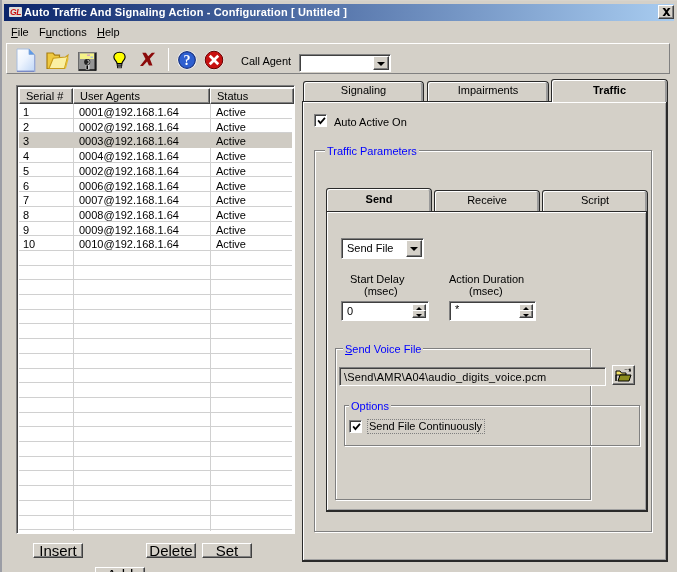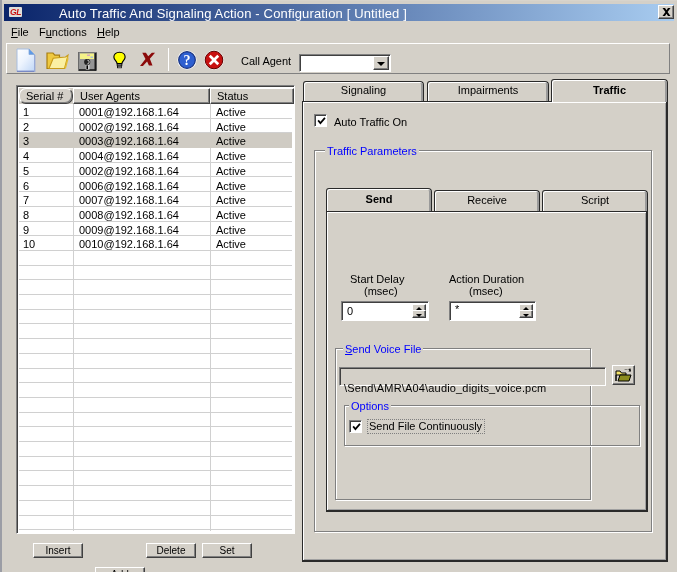--- a/index.html
+++ b/index.html
@@ -8,21 +8,21 @@
 #win { will-change:transform; position:relative; width:677px; height:572px; background:#D4D0C8; }
 .abs { position:absolute; }
 
 
 #brd-l { left:0; top:0; width:2px; height:572px; background:#9B9DA5; }
 #brd-t { left:0; top:0; width:677px; height:1px; background:#D8D4CC; }
 
 
 #title { left:4px; top:4px; width:670px; height:17px; background:linear-gradient(to right,#0A246A 0%,#A8CCF0 100%); }
 #ticon { left:9px; top:7px; width:13px; height:10px; background:#E0DEDA; border-radius:1px; color:#CC1010; font-weight:bold; font-style:italic; font-size:8.5px; line-height:10px; text-align:center; letter-spacing:-0.5px; }
-#ttext { left:24px; top:5.5px; color:#fff; font-weight:normal; font-size:13px; letter-spacing:0.15px;margin-left:35px; }
+#ttext { left:24px; top:5.5px; color:#fff; font-weight:bold; font-size:11px; letter-spacing:0.15px; }
 #closeb { left:658px; top:5px; width:16px; height:14px; background:#D4D0C8; border:1px solid; border-color:#FFFFFF #404040 #404040 #FFFFFF; box-shadow:inset -1px -1px 0 #808080; }
 #closeb svg { position:absolute; left:3px; top:2px; }
 
 
 #menu { left:4px; top:21px; width:670px; height:20px; }
 .mitem { position:absolute; top:5px; }
 .ul { text-decoration:underline; }
 
 
 #toolbar { left:6px; top:43px; width:664px; height:31px; border-top:1px solid #FFFFFF; border-left:1px solid #FFFFFF; border-bottom:1px solid #808080; border-right:1px solid #808080; }
@@ -42,21 +42,21 @@
 .hcell { position:absolute; top:0; height:16px; background:#D4D0C8; border:1px solid; border-color:#FFFFFF #404040 #404040 #FFFFFF; box-shadow:inset -1px -1px 0 #808080; padding:1px 0 0 6px; }
 #vline1 { position:absolute; left:54px; top:16px; bottom:0; width:1px; background:#D0D0D0; }
 #vline2 { position:absolute; left:191px; top:16px; bottom:0; width:1px; background:#D0D0D0; }
 #hilite { position:absolute; left:0; top:45.4px; width:100%; height:14.7px; background:#CFCBC3; }
 .row { position:absolute; left:0; width:100%; height:14.7px; }
 .c1 { position:absolute; left:4px; top:2px; }
 .c2 { position:absolute; left:60px; top:2px; }
 .c3 { position:absolute; left:197px; top:2px; }
 
 
-.btn { position:absolute; top:543px; width:50px; height:15px; background:#D4D0C8; border:1px solid; border-color:#FFFFFF #404040 #404040 #FFFFFF; box-shadow:inset -1px -1px 0 #808080; text-align:center; line-height:13px; font-size:10px; }
+.btn { position:absolute; top:543px; width:50px; height:15px; background:#D4D0C8; border:1px solid; border-color:#FFFFFF #404040 #404040 #FFFFFF; box-shadow:inset -1px -1px 0 #808080; text-align:center; line-height:13px; font-size:15px; }
 
 
 .tabpage { position:absolute; background:#D4D0C8; border:1px solid #2A2A2A; border-right-width:2px; border-bottom-width:2px; box-shadow:inset 1px 1px 0 #FFFFFF, inset -1px -1px 0 #A0A0A0; }
 .tab { position:absolute; background:#D4D0C8; border:1px solid #2A2A2A; border-bottom:none; border-radius:3px 4px 0 0; box-shadow:inset 1px 1px 0 #FFFFFF, inset -2px 0 0 #9A9A9A; text-align:center; }
 .tab.active { z-index:5; }
 #otabpage { left:302px; top:101px; width:366px; height:461px; }
 #tab-sig { left:303px; top:81px; width:121px; height:20px; padding-top:2px; }
 #tab-imp { left:427px; top:81px; width:122px; height:20px; padding-top:2px; }
 #tab-tra { left:551px; top:79px; width:117px; height:23px; padding-top:3.5px; font-weight:bold; }
 
@@ -179,21 +179,21 @@
         <span class="dropbtn"></span>
       </div>
   </div>
 
   <div id="grid" class="abs">
     <div id="gridin">
       <div id="vline1"></div>
       <div id="vline2"></div>
       <div id="hilite"></div>
       <div id="ghead">
-        <div class="hcell" style="left:0; width:54px;border-radius:7px;">Serial #</div>
+        <div class="hcell" style="left:0; width:54px;">Serial #</div>
         <div class="hcell" style="left:54px; width:137px;">User Agents</div>
         <div class="hcell" style="left:191px; width:84px;">Status</div>
       </div>
       <div class="row" style="top:16px">
           <span class="c1">1</span>
           <span class="c2">0001@192.168.1.64</span>
           <span class="c3">Active</span>
         </div>
       <div class="row" style="top:30.7px">
           <span class="c1">2</span>
@@ -251,31 +251,35 @@
   <div class="tab" id="tab-sig">Signaling</div>
   <div class="tab" id="tab-imp">Impairments</div>
   <div class="tabpage" id="otabpage"></div>
   <div class="tab active" id="tab-tra">Traffic</div>
 
   <div class="cb" style="left:314px; top:114px;">
       <svg width="9" height="9" viewBox="0 0 9 9">
         <path d="M0.5 4 L1.8 2.8 L3.4 4.8 L7.3 0.3 L8.6 1.5 L3.4 7.6 Z" fill="#000"></path>
       </svg>
     </div>
-  <div class="lbl" style="left:334px; top:116px;">Auto Traffic On</div>
+  <div class="lbl" style="left:334px; top:116px;">Auto Active On</div>
 
   <div class="group" style="left:314px; top:150px; width:338px; height:382px;">
     <span class="glabel" style="left:10px;">Traffic Parameters</span>
   </div>
 
   <div class="tab" id="tab-recv">Receive</div>
   <div class="tab" id="tab-scpt">Script</div>
   <div class="tabpage" id="itabpage"></div>
   <div class="tab active" id="tab-send">Send</div>
 
+  <div class="field abs" style="left:341px; top:238px; width:83px; height:21px;">
+    <span style="position:absolute; left:5px; top:3px;">Send File</span>
+    <span class="dropbtn"></span>
+  </div>
   <div class="lbl" style="left:350px; top:273px;">Start Delay</div>
   <div class="lbl" style="left:364px; top:285px;">(msec)</div>
   <div class="lbl" style="left:449px; top:273px;">Action Duration</div>
   <div class="lbl" style="left:469px; top:285px;">(msec)</div>
   <div class="field abs" style="left:341px; top:301px; width:88px; height:20px;">
     <span style="position:absolute; left:5px; top:3px;">0</span>
     <span class="spinbtns">
         <span class="spinu"></span>
         <span class="spind"></span>
       </span>
@@ -285,21 +289,21 @@
     <span class="spinbtns">
         <span class="spinu"></span>
         <span class="spind"></span>
       </span>
   </div>
 
   <div class="group" style="left:335px; top:348px; width:256px; height:152px;">
     <span class="glabel" style="left:7px;"><span class="ul">S</span>end Voice File</span>
   </div>
   <div class="field abs" style="left:339px; top:367px; width:267px; height:19px; background:#D4D0C8;">
-    <span style="position:absolute; left:4px; top:14px; letter-spacing:0.17px;">\Send\AMR\A04\audio_digits_voice.pcm</span>
+    <span style="position:absolute; left:4px; top:3px; letter-spacing:0.17px;">\Send\AMR\A04\audio_digits_voice.pcm</span>
   </div>
   <div class="abs" style="left:612px; top:365px; width:23px; height:20px; background:#D4D0C8; border:1px solid; border-color:#FFFFFF #404040 #404040 #FFFFFF; box-shadow:inset -1px -1px 0 #808080;">
     <svg width="17" height="14" viewBox="0 0 17 14" style="position:absolute; left:2px; top:2px;">
       <path d="M1 13 L1 3 L5 3 L6.5 5 L11 5 L11 7 L1 7 Z" fill="#F4E36A" stroke="#000" stroke-width="1"></path>
       <path d="M3 13 L5 7 L16 7 L14 13 Z" fill="#8C8C1E" stroke="#000" stroke-width="1"></path>
       <path d="M9 2 C11 0.5 13 0.5 14.5 2 L13.5 3.5 L16 3.5 L15.5 0.5 Z" fill="#000"></path>
     </svg>
   </div>
 
   <div class="group" style="left:344px; top:405px; width:296px; height:41px;">

